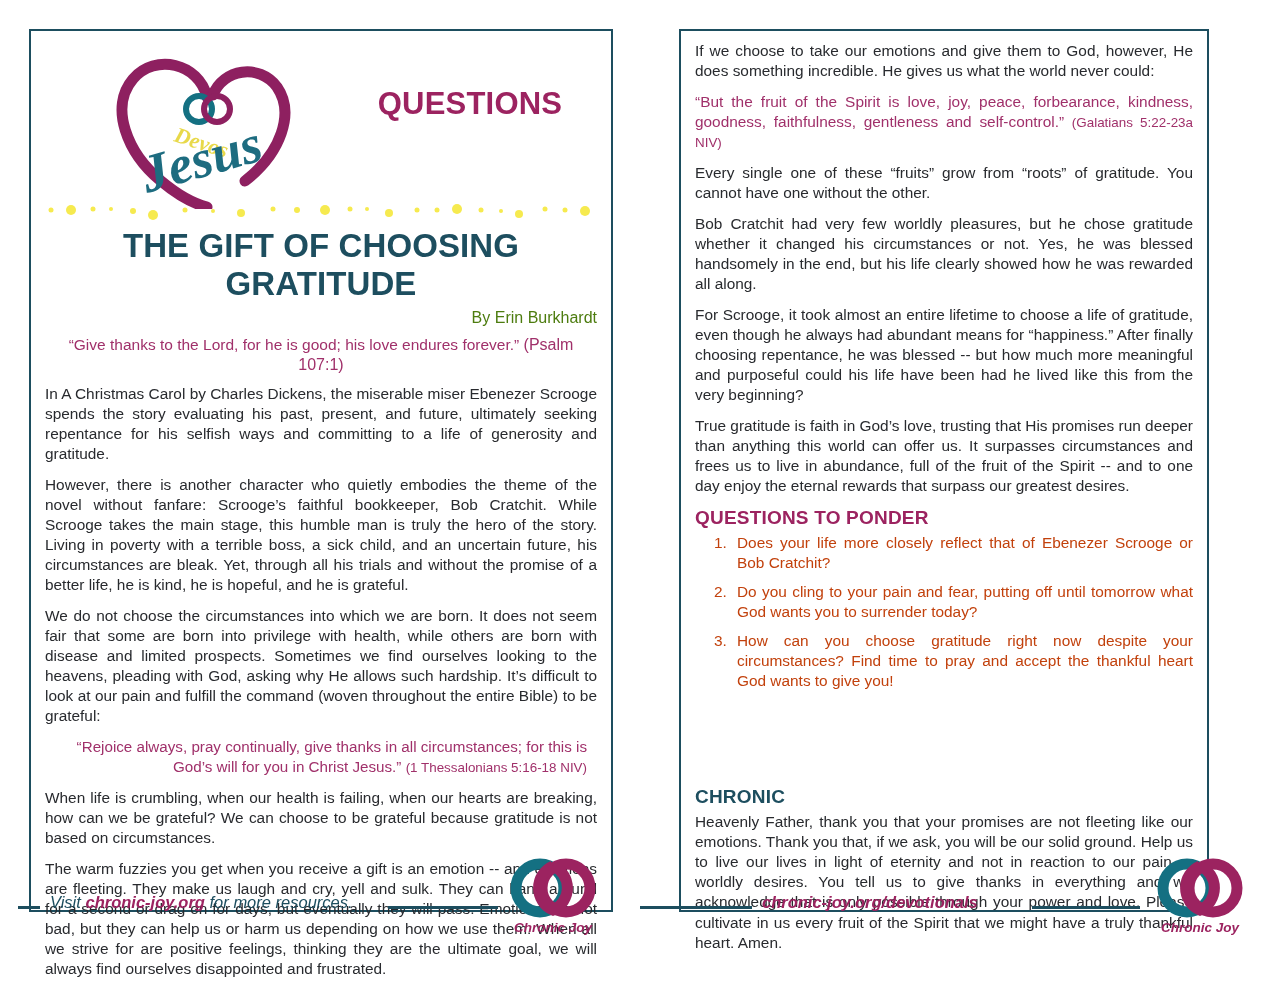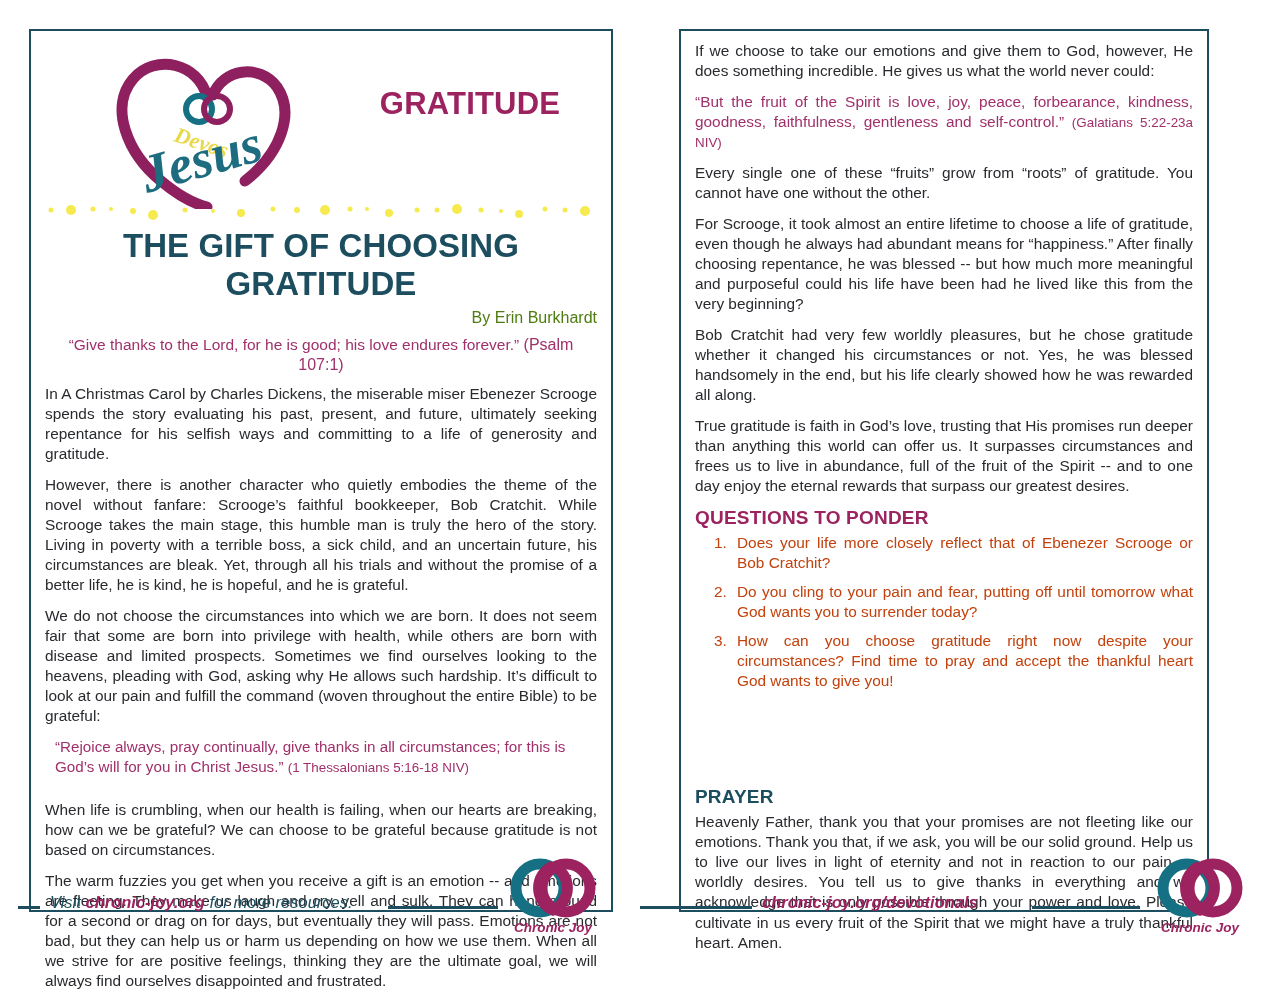--- a/index.html
+++ b/index.html
@@ -118,22 +118,22 @@
     line-height: 1.30;
     text-align: justify;
     margin: 0 0 11px 0;
   }
   p.body.last { margin-bottom: 2px; }
 
   .scripture-block {
     color: #a0306a;
     font-size: 15.2px;
     line-height: 1.30;
-    text-align: left;
-    margin: 4px 10px 23px 10px;
+    text-align: right;
+    margin: 4px 10px 11px 10px;
   }
   .scripture-block .ref { font-size: 13.4px; }
 
   .scripture-inline {
     color: #a0306a;
     font-size: 15.4px;
     line-height: 1.30;
     text-align: justify;
     margin: 0 0 11px 0;
   }
@@ -228,21 +228,21 @@
             <circle cx="104" cy="68" r="13" fill="none" stroke="#147082" stroke-width="6"></circle>
             <circle cx="122" cy="68" r="13" fill="none" stroke="#8e2060" stroke-width="6"></circle>
 
             <text x="78" y="100" transform="rotate(18 78 100)" font-family="'Liberation Serif', serif" font-size="22" font-style="italic" font-weight="bold" fill="#e8d94a">Devos</text>
 
             <text x="52" y="152" transform="rotate(-16 52 152)" font-family="'Liberation Serif', serif" font-size="54" font-style="italic" font-weight="bold" fill="#1d6c80">Jesus</text>
           </svg>
         </div>
 
         <div class="brand-block">
-          <div class="brand-line2">GRATITUDE</div>
+          <div class="brand-line2">QUESTIONS</div>
         </div>
       </div>
 
       <div class="dots-band">
         <svg width="556" height="26" viewBox="0 0 556 26" xmlns="http://www.w3.org/2000/svg">
           <g fill="#f6ea4f">
             <circle cx="6" cy="13" r="2.5"></circle>
               <circle cx="26" cy="13" r="5"></circle>
             <circle cx="48" cy="12" r="2.5"></circle>
               <circle cx="66" cy="12" r="2"></circle>
@@ -314,34 +314,34 @@
     <div class="panel panel-right">
 
       <p class="body">If we choose to take our emotions and give them to God, however, He does something incredible. He gives us what the world never could:</p>
 
       <div class="scripture-inline">
         <span>“But the fruit of the Spirit is love, joy, peace, forbearance, kindness, goodness, faithfulness, gentleness and self-control.”</span>
         <span class="ref">(Galatians 5:22-23a NIV)</span>
       </div>
 
       <p class="body">Every single one of these “fruits” grow from “roots” of gratitude. You cannot have one without the other.</p>
+      <p class="body">Bob Cratchit had very few worldly pleasures, but he chose gratitude whether it changed his circumstances or not. Yes, he was blessed handsomely in the end, but his life clearly showed how he was rewarded all along.</p>
       <p class="body">For Scrooge, it took almost an entire lifetime to choose a life of gratitude, even though he always had abundant means for “happiness.” After finally choosing repentance, he was blessed -- but how much more meaningful and purposeful could his life have been had he lived like this from the very beginning?</p>
-      <p class="body">Bob Cratchit had very few worldly pleasures, but he chose gratitude whether it changed his circumstances or not. Yes, he was blessed handsomely in the end, but his life clearly showed how he was rewarded all along.</p>
       <p class="body">True gratitude is faith in God’s love, trusting that His promises run deeper than anything this world can offer us. It surpasses circumstances and frees us to live in abundance, full of the fruit of the Spirit -- and to one day enjoy the eternal rewards that surpass our greatest desires.</p>
 
       <h2 class="section-head head-magenta">QUESTIONS TO PONDER</h2>
       <ol class="questions">
         <li>Does your life more closely reflect that of Ebenezer Scrooge or Bob Cratchit?</li>
         <li>Do you cling to your pain and fear, putting off until tomorrow what God wants you to surrender today?</li>
         <li>How can you choose gratitude right now despite your circumstances? Find time to pray and accept the thankful heart God wants to give you!</li>
       </ol>
 
       <div class="prayer-gap"></div>
 
-      <h2 class="section-head head-teal">PRAYER</h2>
+      <h2 class="section-head head-teal">CHRONIC</h2>
       <p class="body last">Heavenly Father, thank you that your promises are not fleeting like our emotions. Thank you that, if we ask, you will be our solid ground. Help us to live our lives in light of eternity and not in reaction to our pain or worldly desires. You tell us to give thanks in everything and we acknowledge that is only possible through your power and love. Please cultivate in us every fruit of the Spirit that we might have a truly thankful heart. Amen.</p>
 
     </div>
 
     <div class="footer footer-right">
       <div class="footer-rule" style="left:0px; width:112px;"></div>
       <div class="footer-text all-url" style="left:122px;">chronic-joy.org/devotionals</div>
       <div class="footer-rule" style="left:392px; width:108px;"></div>
 
       <div class="ring-logo" style="left:512px; top:-2px;">

